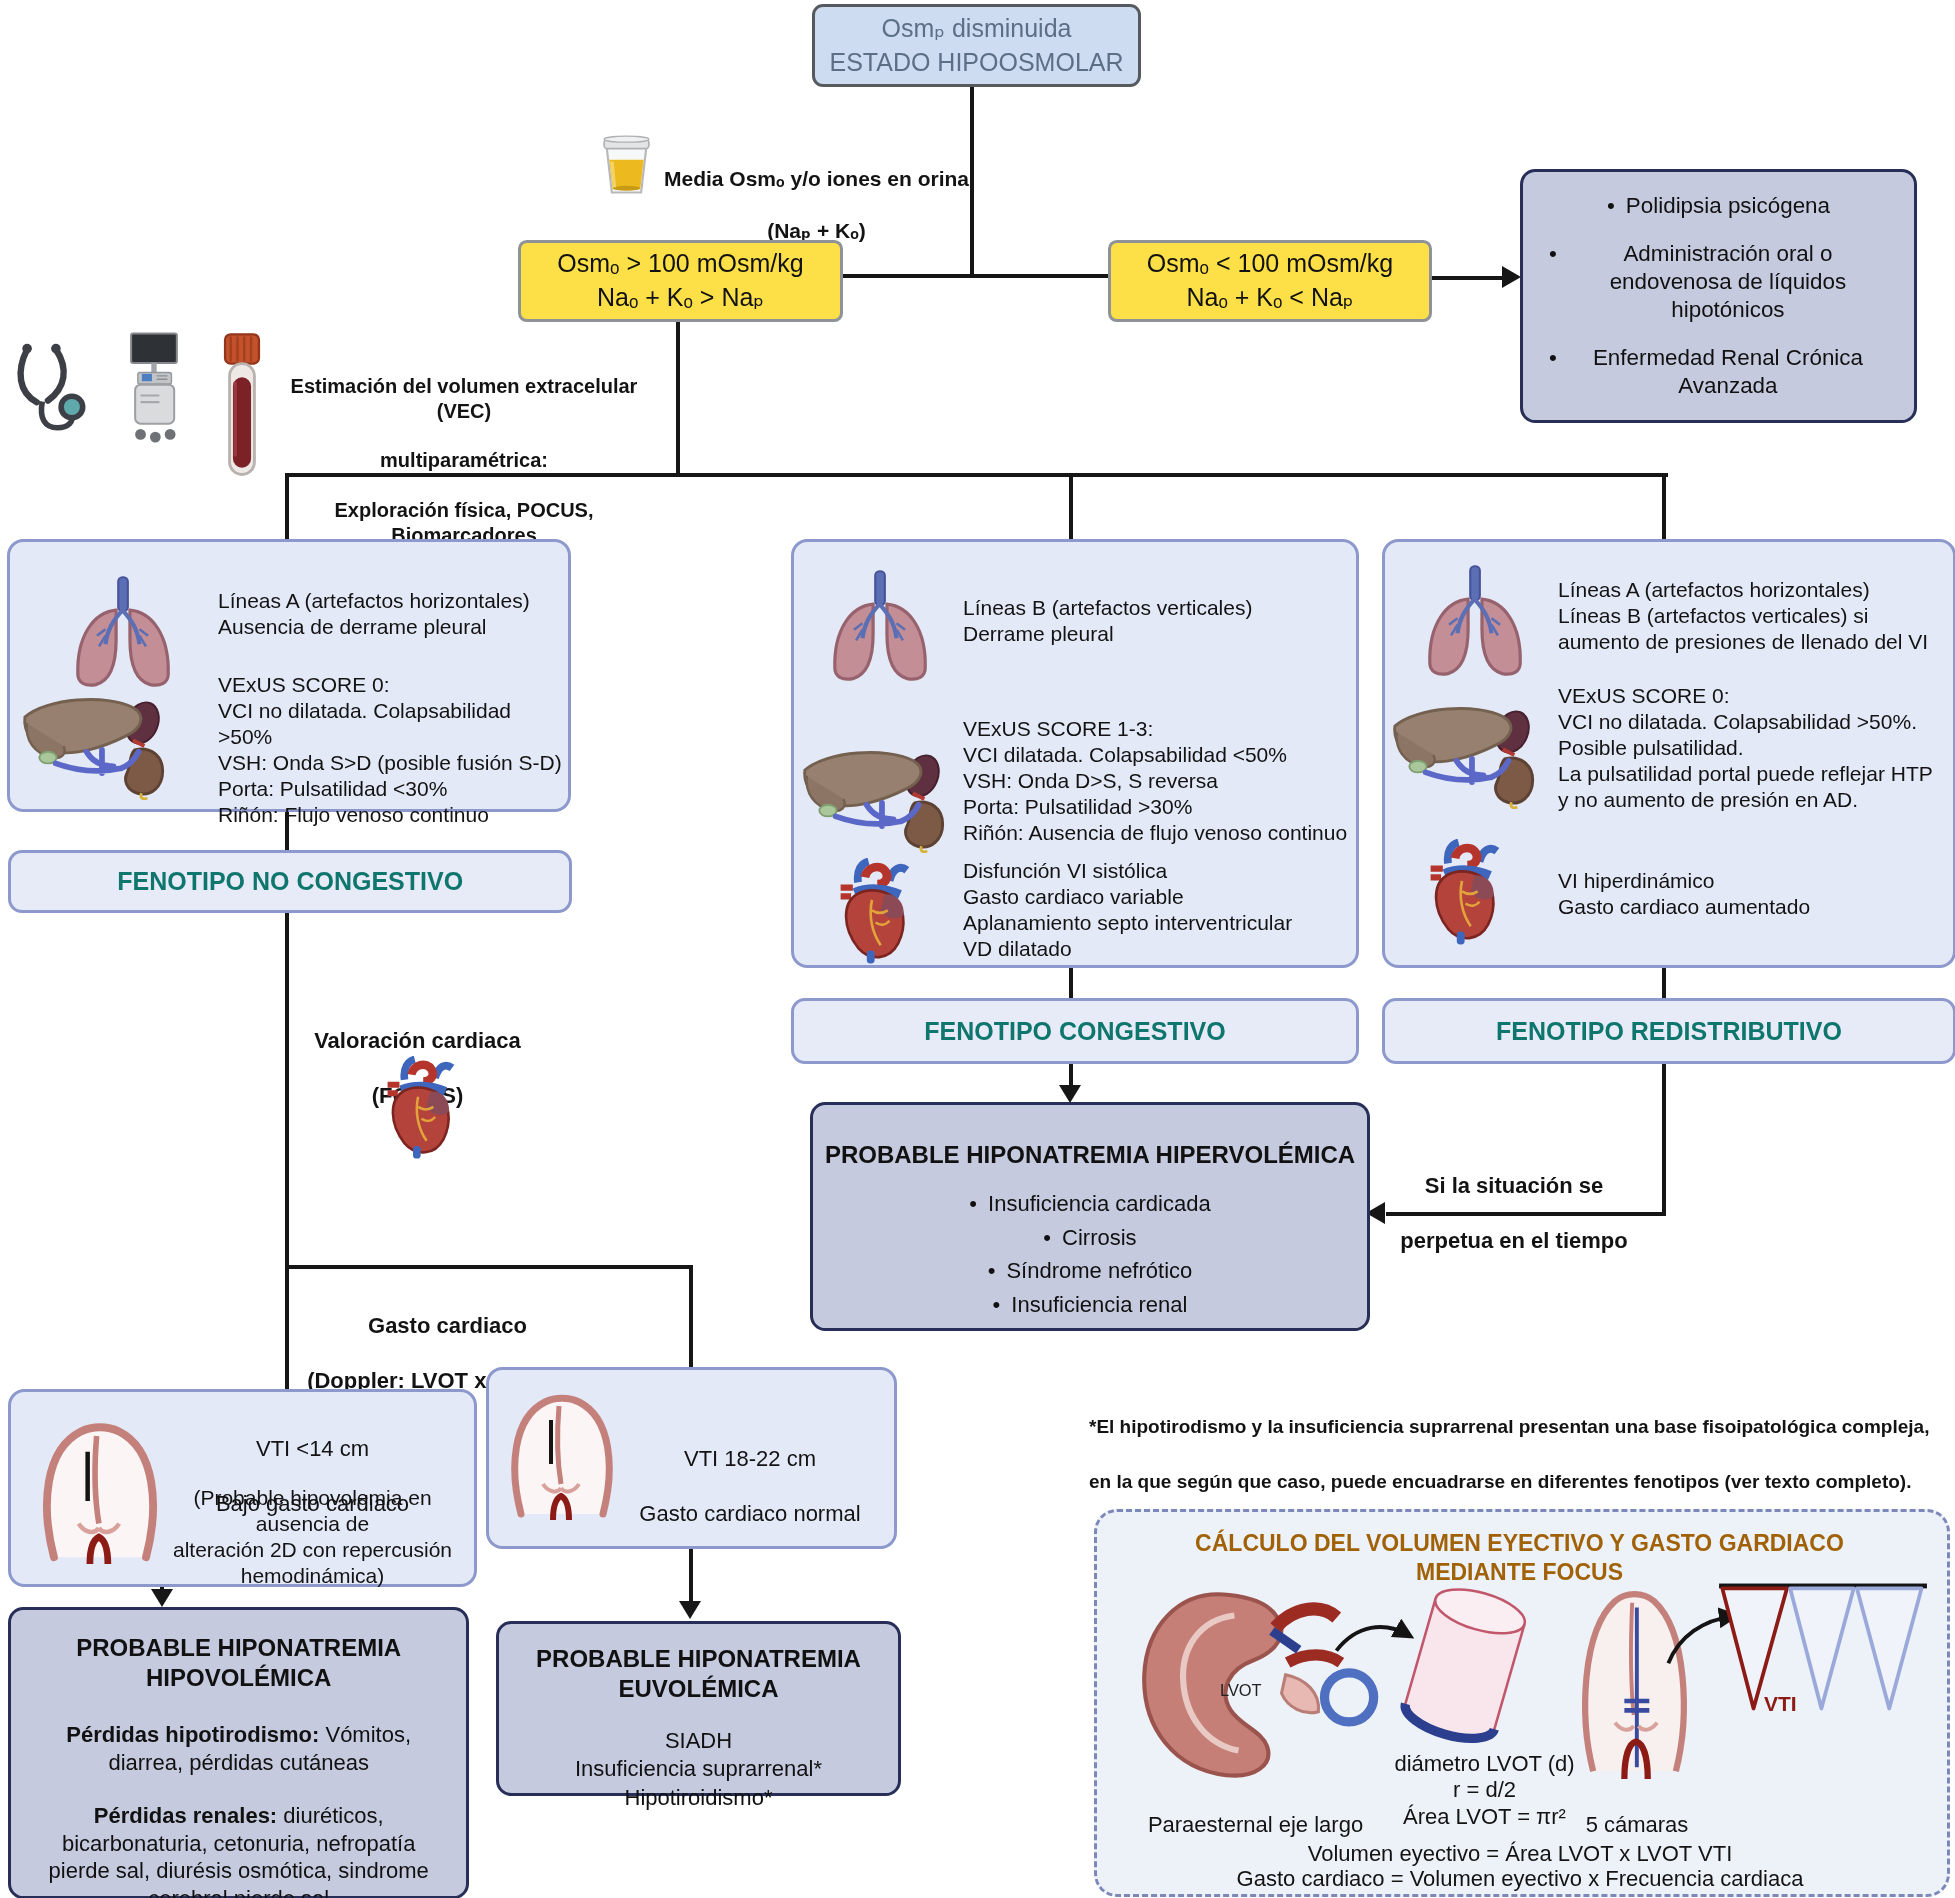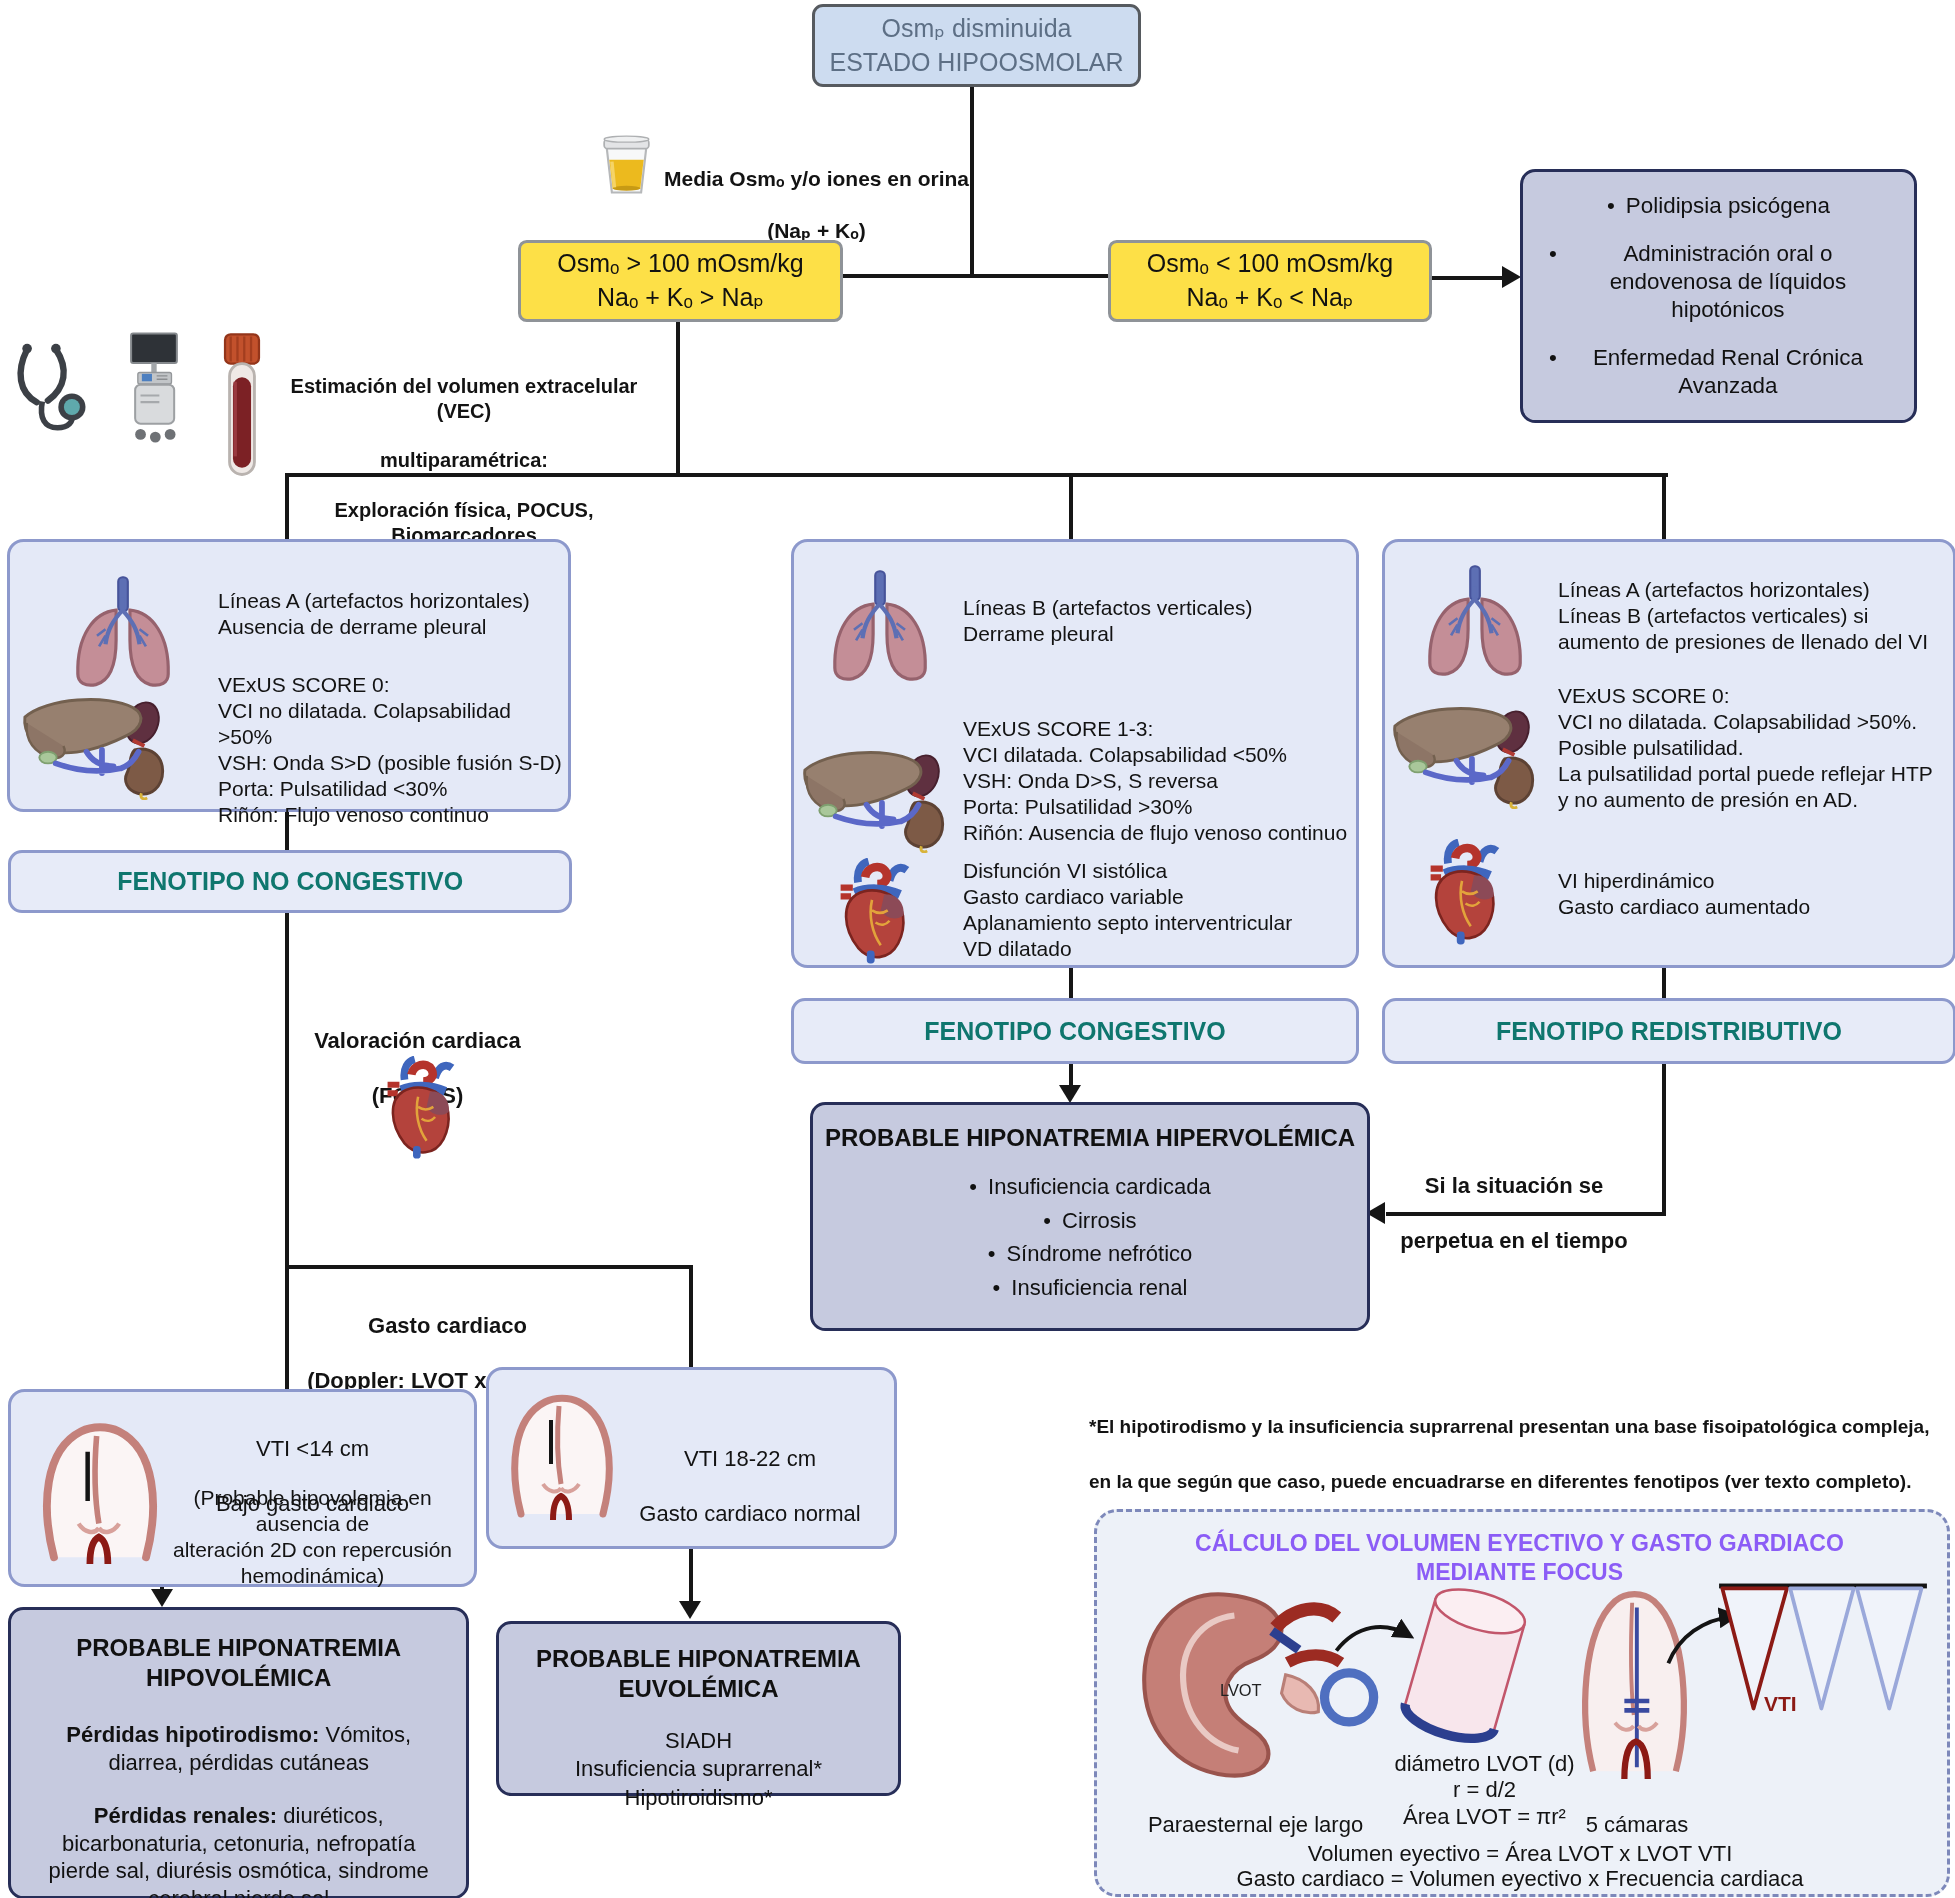--- a/index.html
+++ b/index.html
@@ -274,21 +274,21 @@
         <use href="#sym-heart"></use>
       </svg>
     </div>
 
   <div class="txt ctr b" style="left:289px;top:1285px;width:317px;font-size:22px">
     <div>Gasto cardiaco</div>
     <div>(Doppler: LVOT x VTI x FC)</div>
   </div>
 
   <div class="box-purple" style="left:810px;top:1102px;width:554px;height:223px">
-    <div class="ctr b" style="font-size:24px;margin-top:19px">PROBABLE HIPONATREMIA HIPERVOLÉMICA</div>
+    <div class="ctr b" style="font-size:24px;margin-top:36px">PROBABLE HIPONATREMIA HIPERVOLÉMICA</div>
     <div class="blist" style="margin-top:22px;gap:7.6px;font-size:22px">
       <div class="bitem">
           <span>Insuficiencia cardicada</span>
         </div>
       <div class="bitem">
           <span>Cirrosis</span>
         </div>
       <div class="bitem">
           <span>Síndrome nefrótico</span>
         </div>
@@ -346,21 +346,21 @@
 Insuficiencia suprarrenal*
 Hipotiroidismo*</div>
   </div>
 
   <div class="txt" style="left:1089px;top:1385px;width:862px;font-size:19px;font-weight:600;line-height:1.45">
     <div>*El hipotirodismo y la insuficiencia suprarrenal presentan una base fisoipatológica compleja,</div>
     <div>en la que según que caso, puede encuadrarse en diferentes fenotipos (ver texto completo).</div>
   </div>
 
   <div class="focus-panel" style="left:1094px;top:1509px;width:850px;height:382px"></div>
-  <div class="txt ctr b" style="left:1135px;top:1529px;width:769px;font-size:23px;color:#8b5cf6">CÁLCULO DEL VOLUMEN EYECTIVO Y GASTO GARDIACO MEDIANTE FOCUS</div>
+  <div class="txt ctr b" style="left:1135px;top:1529px;width:769px;font-size:23px;color:#a16207">CÁLCULO DEL VOLUMEN EYECTIVO Y GASTO GARDIACO MEDIANTE FOCUS</div>
 
   <div class="abs" style="left:1132px;top:1574px;width:256px;height:216px">
     <svg viewBox="0 0 250 210" width="256" height="216">
       <path d="M95 20 C45 14 14 52 12 98 C10 150 42 190 92 196 C120 199 138 186 132 168 C126 152 106 148 96 132 C84 112 96 92 118 84 C142 75 152 58 142 42 C132 26 112 22 95 20 Z" fill="#c57f77" stroke="#9a544d" stroke-width="4"></path>
       <path d="M100 40 C66 44 48 72 50 104 C52 140 74 166 104 172" stroke="#e9c9c4" stroke-width="6" fill="none"></path>
       <path d="M140 52 C158 32 184 28 200 42" stroke="#9c2b22" stroke-width="13" fill="none"></path>
       <path d="M152 86 C170 76 190 76 204 86" stroke="#9c2b22" stroke-width="11" fill="none"></path>
       <circle cx="212" cy="120" r="24" fill="none" stroke="#4f6fc0" stroke-width="9"></circle>
       <path d="M150 98 C170 102 184 116 182 134 C168 138 152 130 146 116 Z" fill="#e8b9b2" stroke="#b97f77" stroke-width="3"></path>
       <rect x="134" y="60" width="32" height="9" fill="#2c3f8f" transform="rotate(35 150 64)"></rect>

